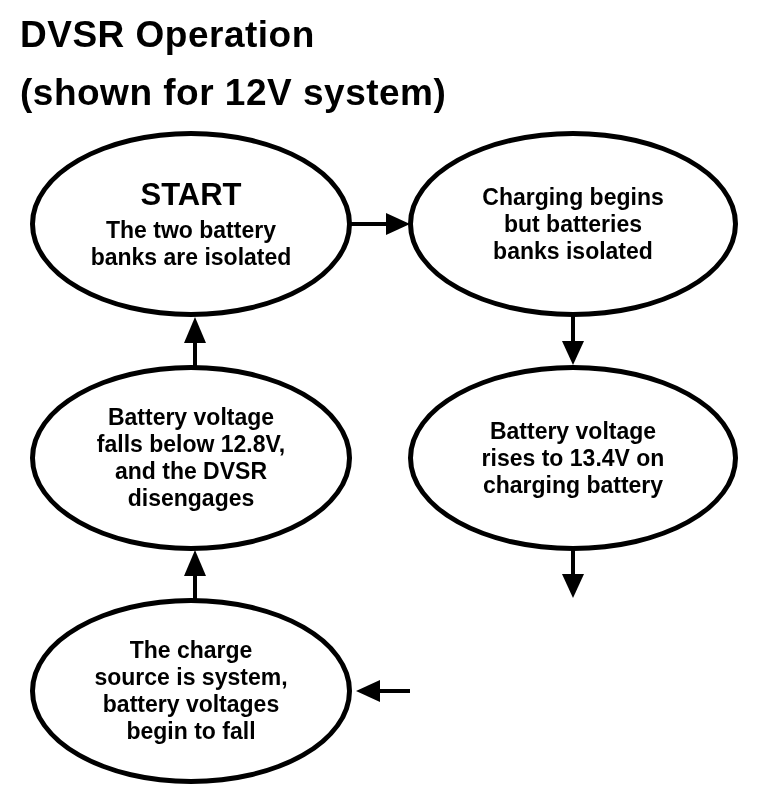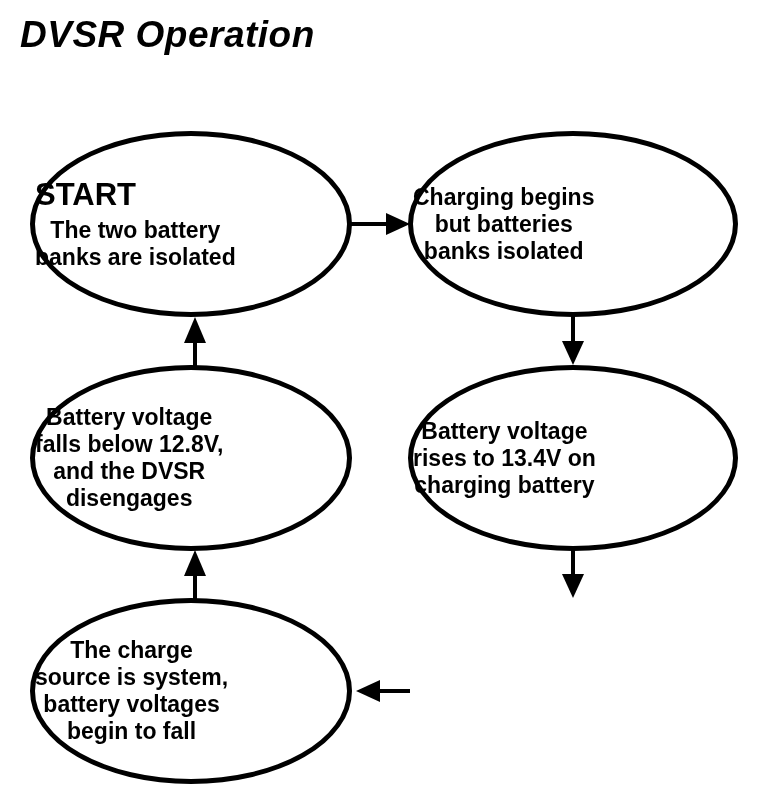--- a/index.html
+++ b/index.html
@@ -17,21 +17,20 @@
     overflow: hidden;
   }
   .title-block {
     position: absolute;
     left: 20px;
     top: 6px;
   }
   .title-line {
     font-size: 37px;
     font-weight: bold;
-    font-style: italic;
     line-height: 58px;
     letter-spacing: 0.5px;
     white-space: nowrap;
   }
   .arrow-layer {
     position: absolute;
     left: 0;
     top: 0;
     width: 768px;
     height: 802px;
@@ -44,21 +43,21 @@
     fill: #000000;
   }
   .node {
     position: absolute;
     border: 5px solid #000000;
     border-radius: 50%;
     background: #ffffff;
     box-sizing: border-box;
     display: flex;
     flex-direction: column;
-    align-items: flex-start;
+    align-items: center;
     justify-content: center;
     text-align: center;
   }
   .col-left  { left: 30px;  width: 322px; }
   .col-right { left: 408px; width: 330px; }
   .row-1 { top: 131px; height: 186px; }
   .row-2 { top: 365px; height: 186px; }
   .row-3 { top: 598px; height: 186px; }
   .node-heading {
     font-size: 31px;
@@ -74,20 +73,21 @@
     white-space: pre-line;
   }
 </style>
 </head>
 <body>
 
 <div class="stage">
 
   <div class="title-block">
     <div class="title-line">DVSR Operation</div>
+    <div class="title-line">(shown for 12V system)</div>
   </div>
 
   <svg class="arrow-layer" viewBox="0 0 768 802">
 
     <g>
       <line x1="350" y1="224" x2="388" y2="224"></line>
       <polygon points="386,213 386,235 410,224"></polygon>
     </g>
 
     <g>

